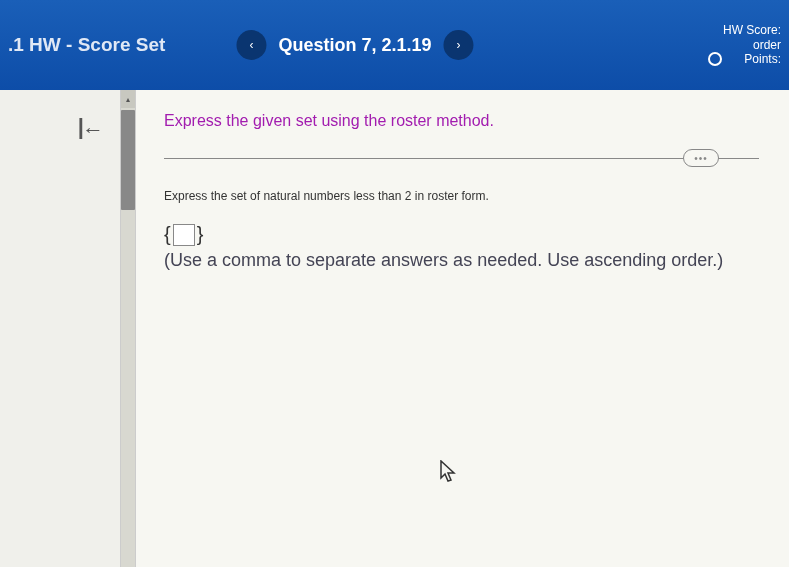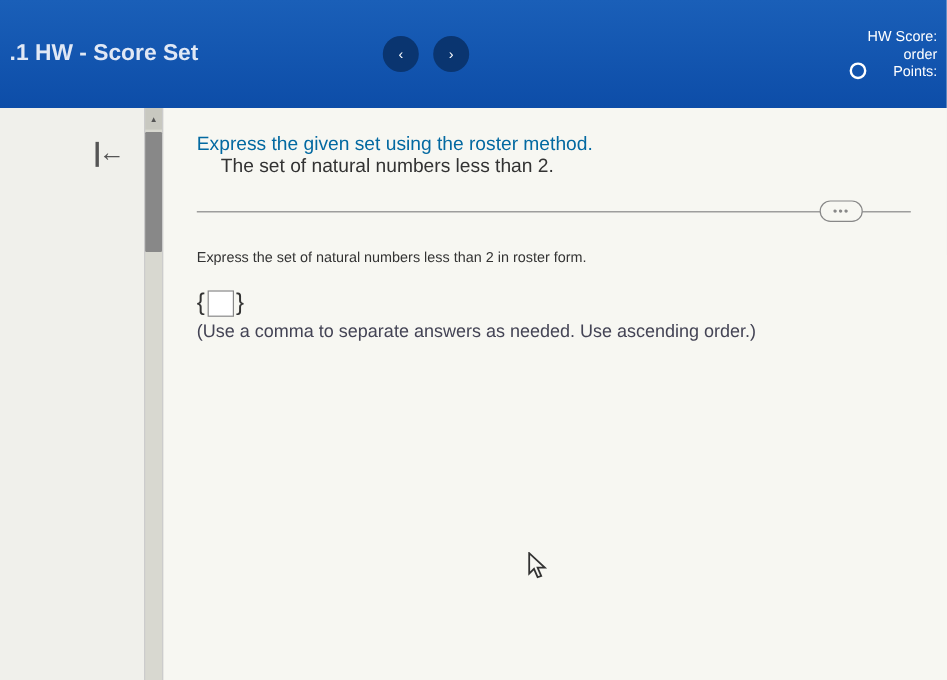--- a/index.html
+++ b/index.html
@@ -127,22 +127,22 @@
       cursor: pointer;
     }
     .main {
       flex: 1;
       padding: 22px 30px 0 28px;
       color: #333;
       background: #f7f7f2;
     }
     .instruction {
       font-size: 16px;
-      margin-bottom: 0;
-      color: #0369a1;
+      margin-bottom: 28px;
+      color: #a21caf;
     }
     .subinstruction {
       font-size: 16px;
       margin-left: 20px;
       margin-bottom: 28px;
       color: #333;
     }
     .divider {
       position: relative;
       height: 1px;
@@ -184,39 +184,40 @@
       color: #333;
     }
     .answer-input {
       width: 22px;
       height: 22px;
       border: 1px solid #888;
       background: #fff;
       display: inline-block;
     }
     .hint {
-      font-size: 15px;
+      font-size: 18px;
       color: #445;
     }
     .cursor-svg {
       position: absolute;
       left: 440px;
       top: 460px;
       width: 18px;
       height: 24px;
       pointer-events: none;
     }
   </style>
 </head>
 <body>
 
 <div class="header">
   <div class="hw-title">.1 HW - Score Set</div>
   <div class="question-nav">
     <button class="nav-btn">‹</button>
+    <div class="question-label">Question 7, 2.1.19</div>
     <button class="nav-btn">›</button>
   </div>
   <div class="score-block">
     <div>HW Score:</div>
     <div>order</div>
     <div class="score-row">
       <span class="circle-icon"></span>
       <span>Points:</span>
     </div>
   </div>
@@ -227,21 +228,20 @@
     <span class="collapse-icon">|←</span>
   </div>
 
   <div class="scrollbar">
     <div class="scroll-up">▴</div>
     <div class="scroll-thumb"></div>
   </div>
 
   <div class="main">
     <div class="instruction">Express the given set using the roster method.</div>
-    <div class="subinstruction">The set of natural numbers less than 2.</div>
 
     <div class="divider">
       <div class="divider-bubble">•••</div>
     </div>
 
     <div class="prompt">Express the set of natural numbers less than 2 in roster form.</div>
 
     <div class="answer-line">
       <span class="brace">{</span>
       <span class="answer-input"></span>

